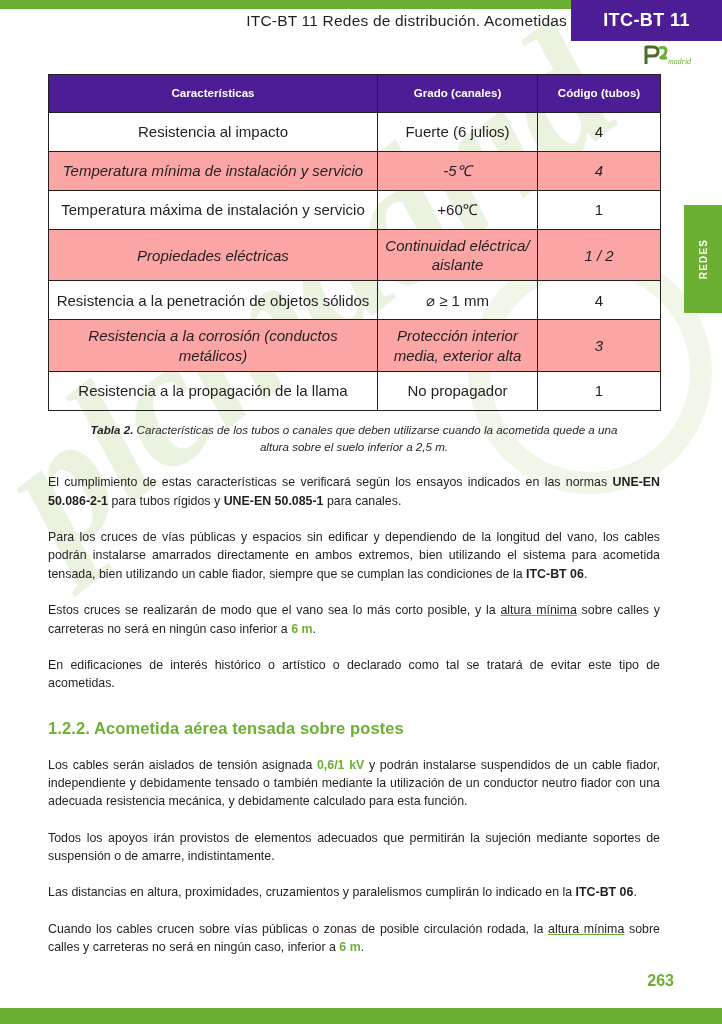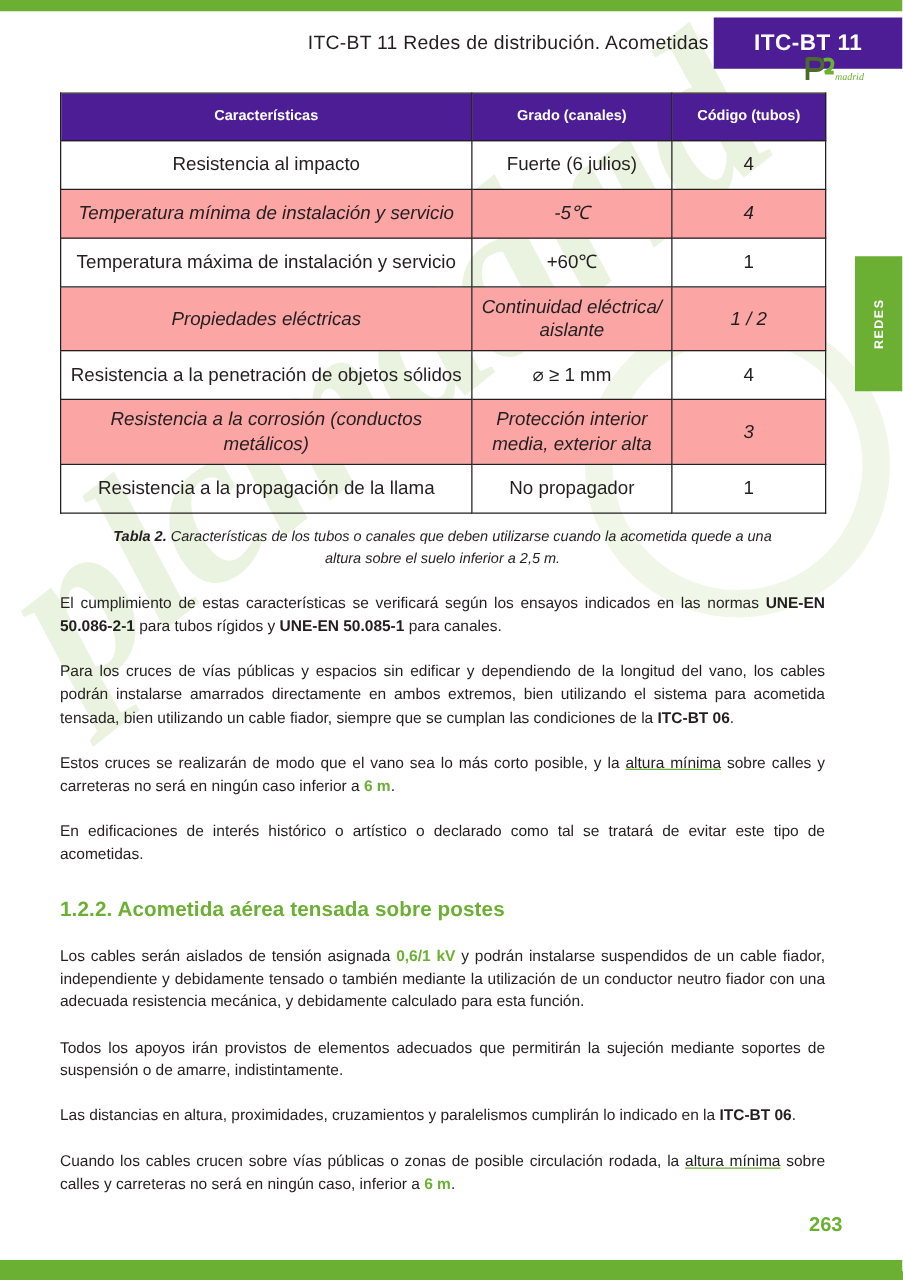--- a/index.html
+++ b/index.html
@@ -57,21 +57,21 @@
     left: 0; top: 0;
     width: 722px;
     height: 9px;
     background: #6cb033;
     z-index: 3;
   }
 
   
   .header {
     position: absolute;
-    left: 0; top: 23px;
+    left: 0; top: 9px;
     width: 722px;
     height: 32px;
     z-index: 3;
   }
   .header-title {
     position: absolute;
     right: 155px;
     top: 3px;
     font-size: 15.5px;
     letter-spacing: 0.2px;

